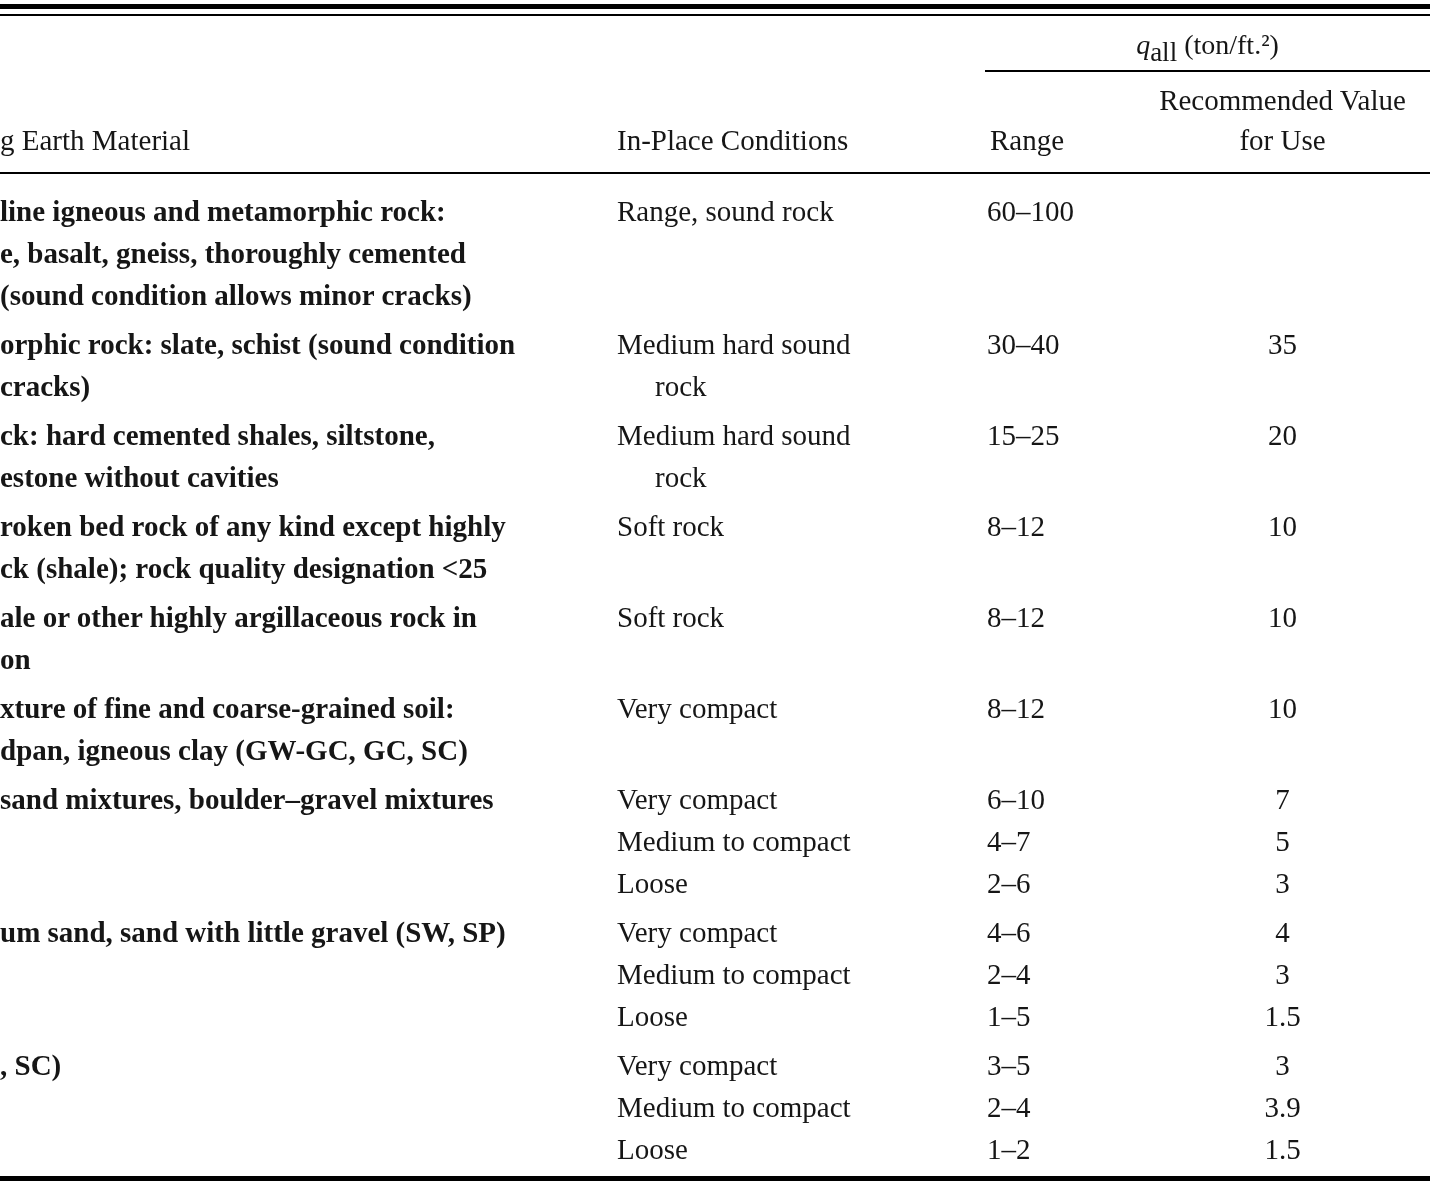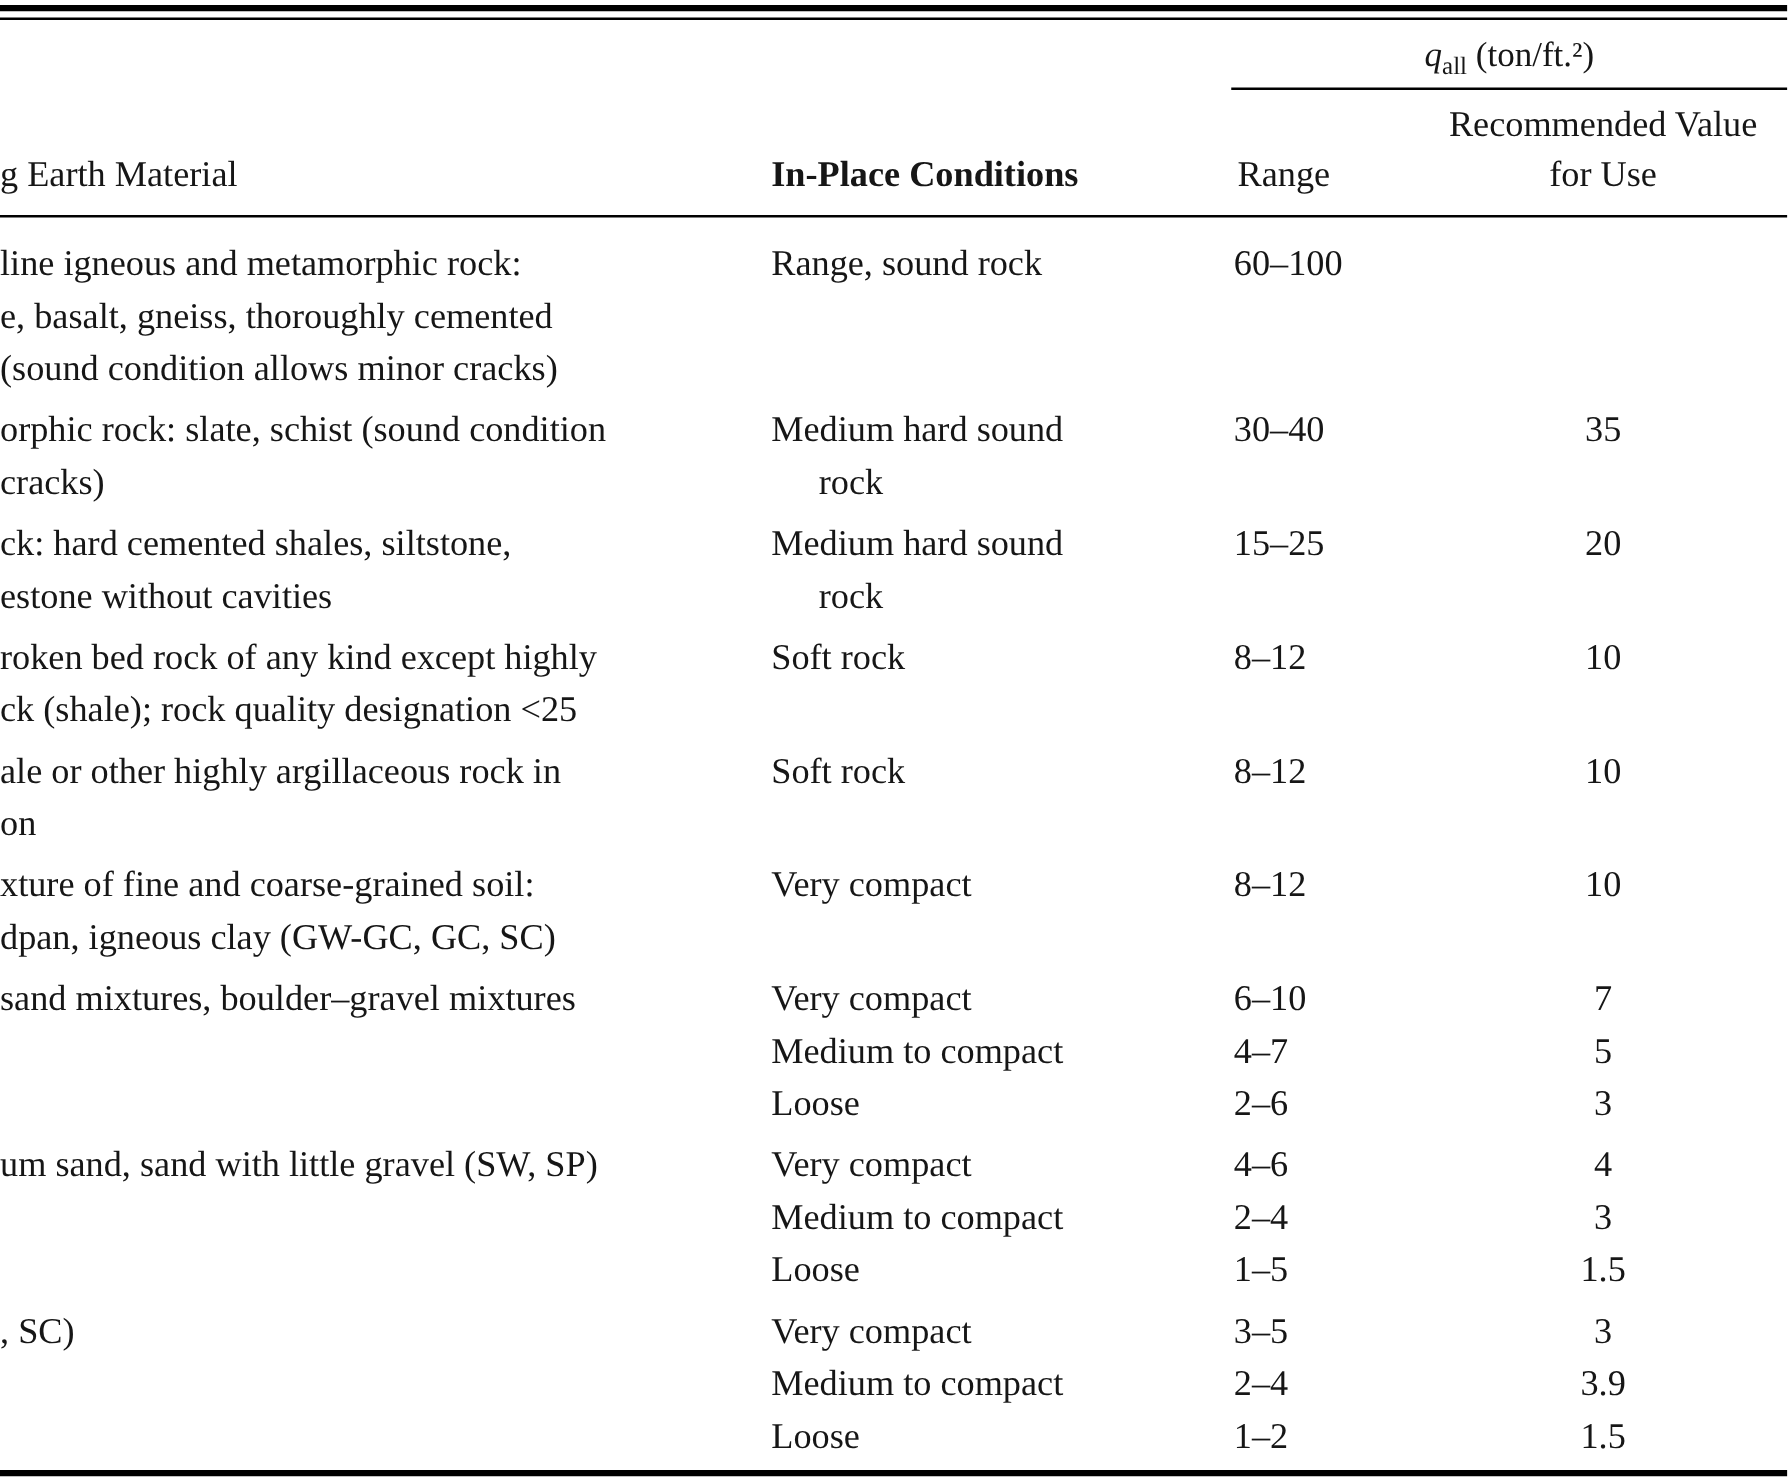--- a/index.html
+++ b/index.html
@@ -29,41 +29,41 @@
   .qall-cell {
     grid-column: 3 / 5;
     display: flex;
     align-items: flex-end;
     justify-content: center;
     border-bottom: 2px solid #000;
     padding-bottom: 9px;
     font-size: 28px;
   }
   .qall-cell i { font-style: italic; }
-  .qall-cell sub { font-size: 20px; line-height: 0; }
+  .qall-cell sub { font-size: 27px; line-height: 0; }
 
   
   .hdr-cols { height: 100px; align-items: end; padding-bottom: 0; }
   .hdr-cell { font-size: 29px; line-height: 40px; padding-bottom: 12px; white-space: nowrap; }
   .hdr-material { padding-left: 0; }
-  .hdr-conditions { padding-left: 0; font-weight: bold; }
+  .hdr-conditions { padding-left: 0; }
   .hdr-range { padding-left: 5px; }
   .hdr-recommended { text-align: center; }
 
   
   .tbody { padding-top: 16px; }
   .row { margin-bottom: 7px; }
   .cell { min-width: 0; }
   .line {
     height: 42px;
     line-height: 42px;
     font-size: 29px;
     white-space: nowrap;
   }
-  .c-material .line { padding-left: 0; }
+  .c-material .line { padding-left: 0; font-weight: bold; }
   .c-cond .line.indent { padding-left: 38px; }
   .c-range .line { padding-left: 2px; }
   .c-value .line { text-align: center; }
 </style>
 </head>
 <body>
 
 <div class="page">
 
   <div class="rule top-rule-thick"></div>

